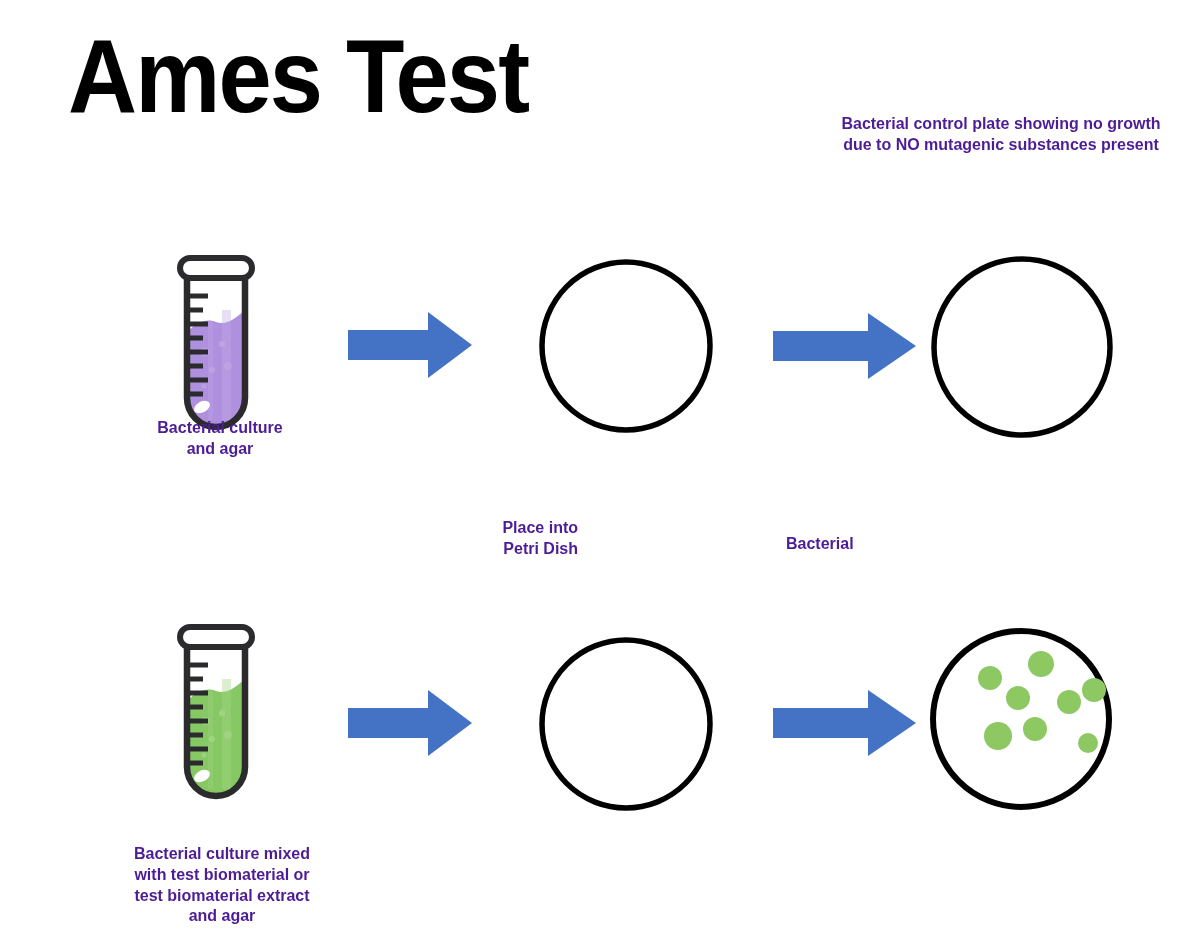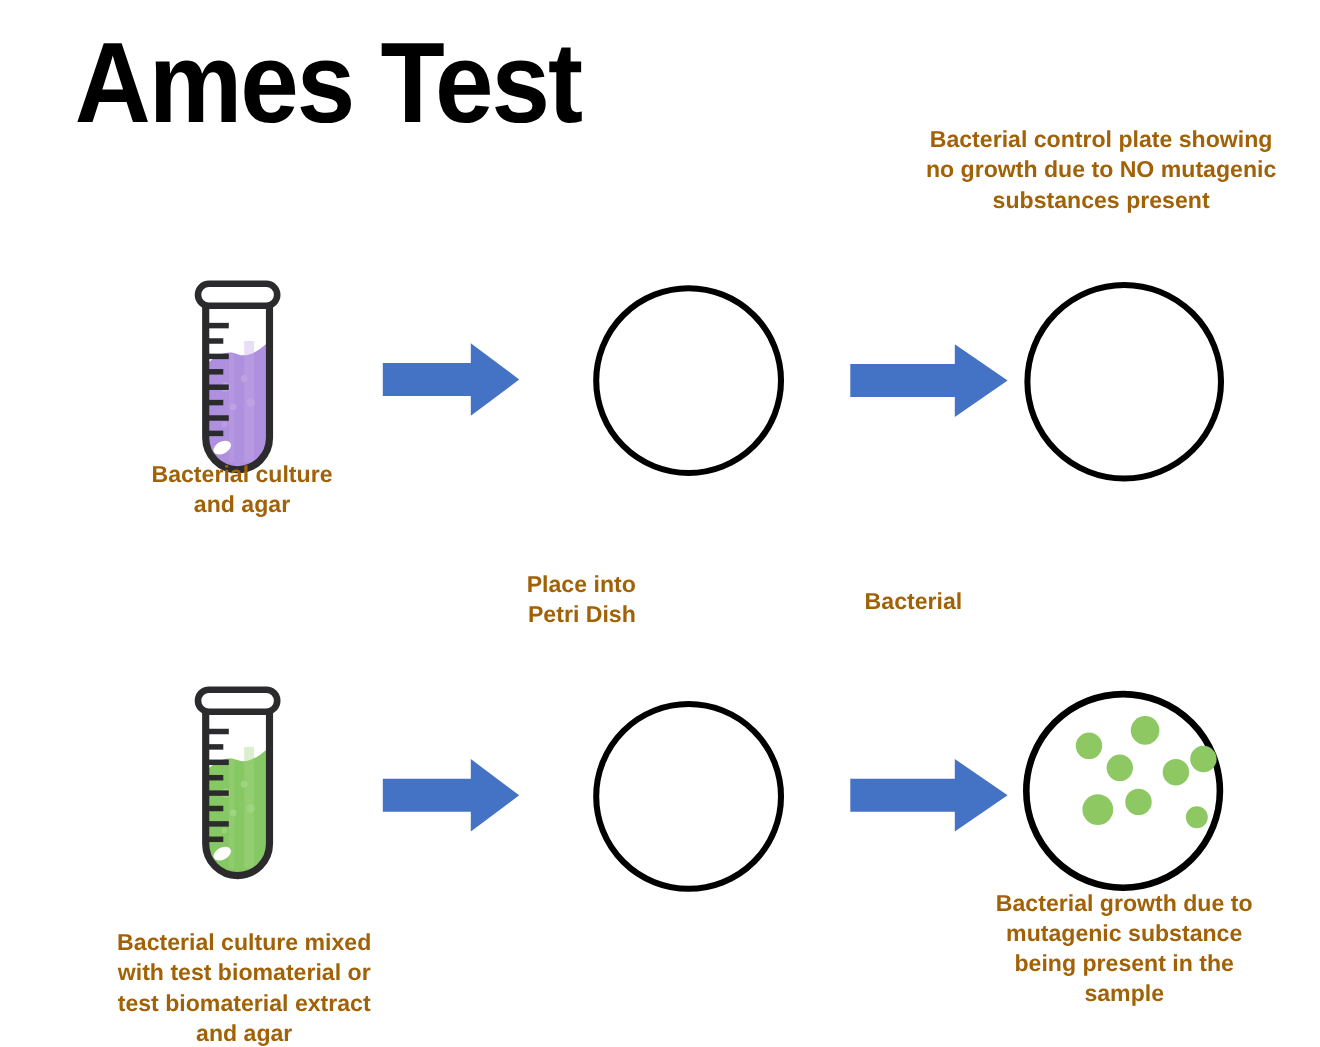--- a/index.html
+++ b/index.html
@@ -34,25 +34,25 @@
     letter-spacing: -2px;
     transform: scaleX(0.92);
     transform-origin: left top;
     white-space: nowrap;
     color: #000000;
   }
 
   
   .caption {
     position: absolute;
-    font-size: 21px;
+    font-size: 16px;
     line-height: 1.30;
     font-weight: 700;
     text-align: center;
-    color: #a16207;
+    color: #4c1d95;
     white-space: pre-line;
   }
   .caption.left-align {
     text-align: right;
   }
 
   #caption-control-plate {
     left: 838px;
     top: 114px;
     width: 326px;
@@ -249,18 +249,14 @@
           <circle cx="90" cy="72" r="12" fill="#8DC863"></circle>
           <circle cx="141" cy="76" r="12" fill="#8DC863"></circle>
           <circle cx="166" cy="64" r="12" fill="#8DC863"></circle>
           <circle cx="107" cy="103" r="12" fill="#8DC863"></circle>
           <circle cx="70" cy="110" r="14" fill="#8DC863"></circle>
           <circle cx="160" cy="117" r="10" fill="#8DC863"></circle>
         </g>
     </svg>
   </div>
 
-  <div class="caption" id="caption-growth">Bacterial growth due to
-mutagenic substance
-being present in the
-sample</div>
 
 </div>
 
 </body></html>

